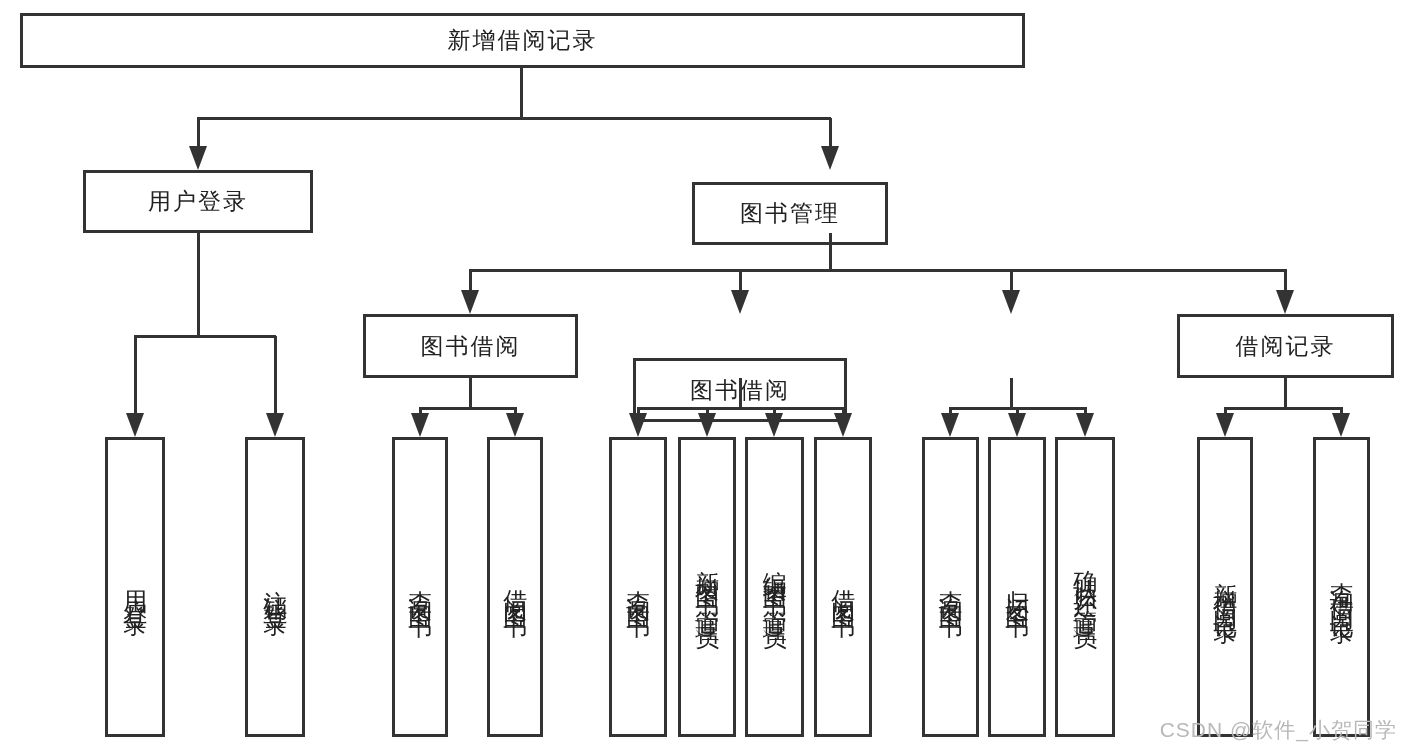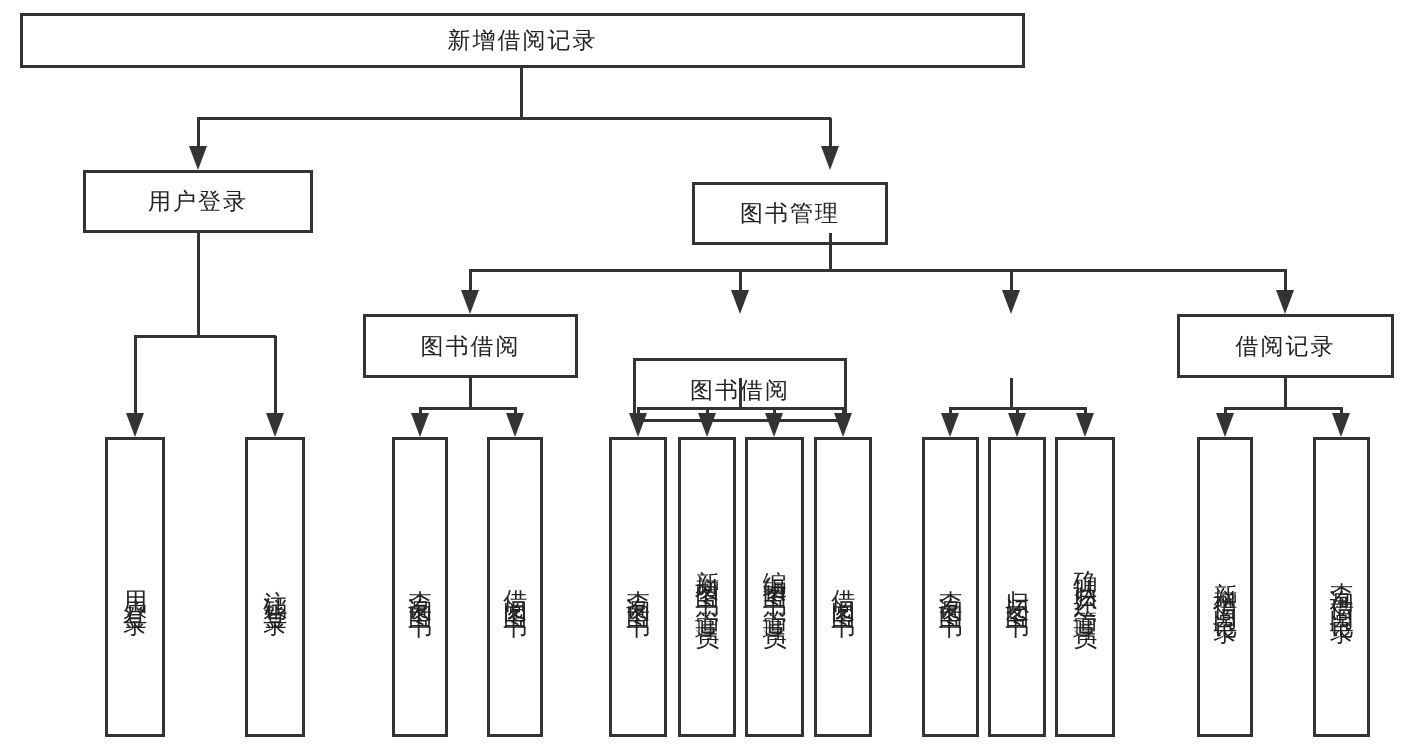--- a/index.html
+++ b/index.html
@@ -167,14 +167,15 @@
     <span class="vtext">确认归还（管理员）</span>
   </div>
 
   <div class="leaf" style="left:1197px;width:56px;">
     <span class="vtext">新增借阅记录</span>
   </div>
   <div class="leaf" style="left:1313px;width:57px;">
     <span class="vtext">查询借阅记录</span>
   </div>
 
+  <div class="watermark">CSDN @软件_小贺同学</div>
 
 </div>
 
 </body></html>

